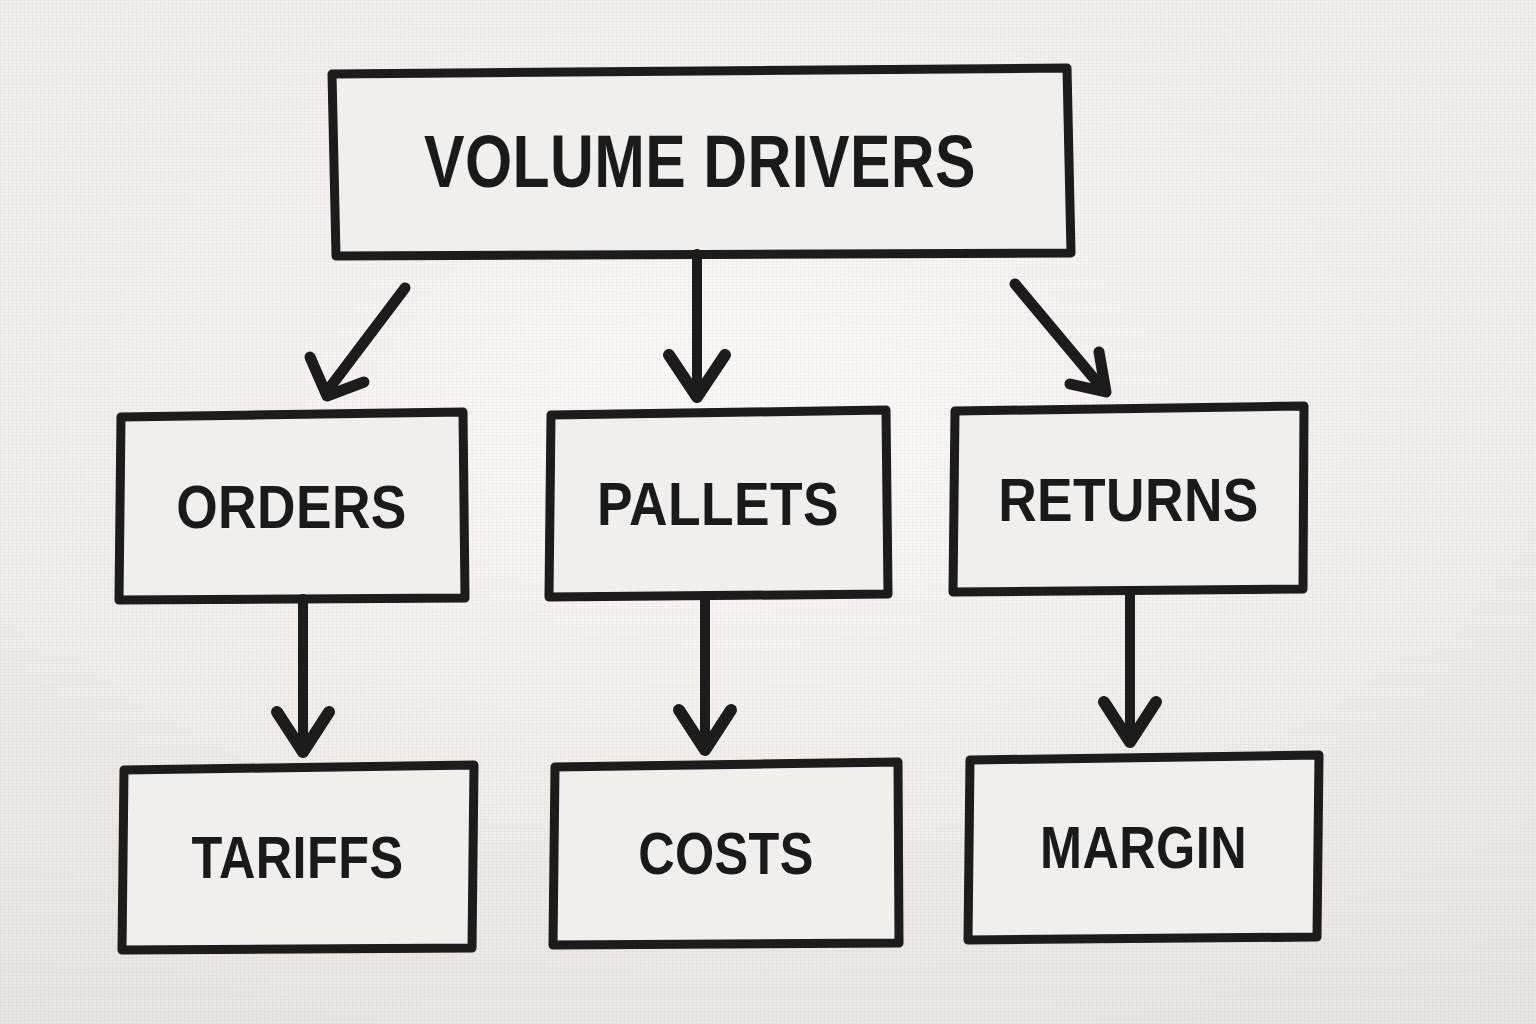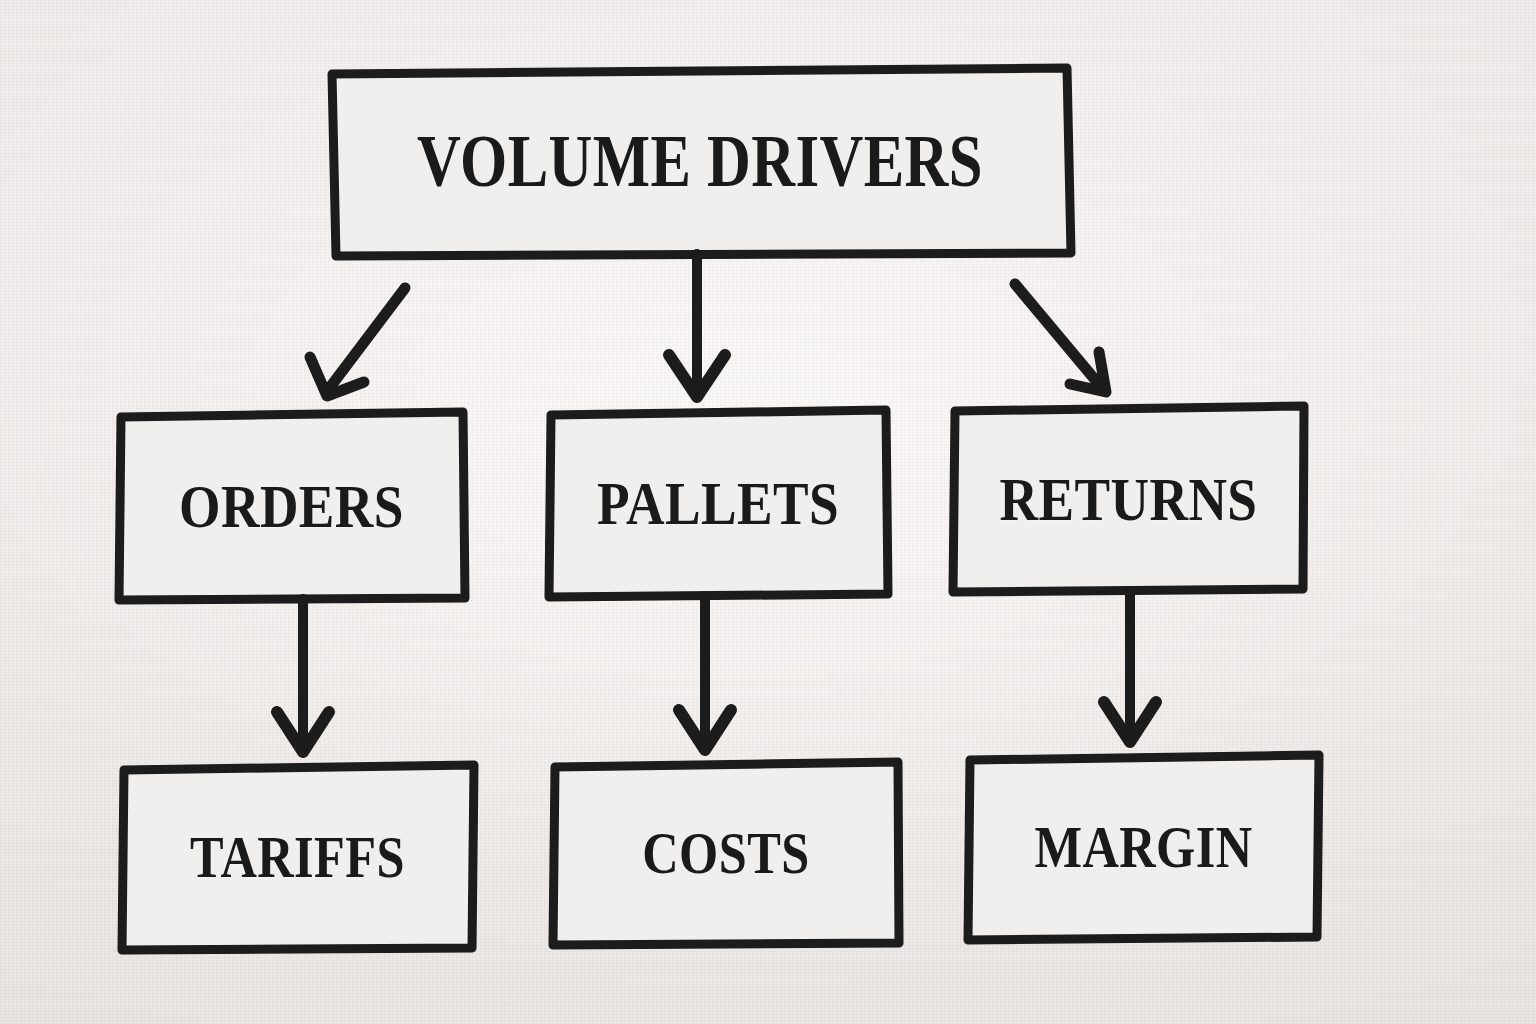--- a/index.html
+++ b/index.html
@@ -7,21 +7,21 @@
     margin: 0;
     padding: 0;
     background: #ece9e7;
   }
   #stage {
     position: relative;
     width: 1536px;
     height: 1024px;
     overflow: hidden;
     background: #edeae8;
-    font-family: Liberation Serif, serif;
+    font-family: Liberation Sans, sans-serif;
   }
   
   #paper {
     position: absolute;
     inset: 0;
     background:
       radial-gradient(ellipse 120% 100% at 48% 42%, rgba(255,253,252,0.85) 0%, rgba(246,243,241,0.35) 48%, rgba(228,223,220,0.45) 100%),
       linear-gradient(180deg, #efeceb 0%, #ebe7e5 55%, #e8e4e1 100%);
     pointer-events: none;
   }

